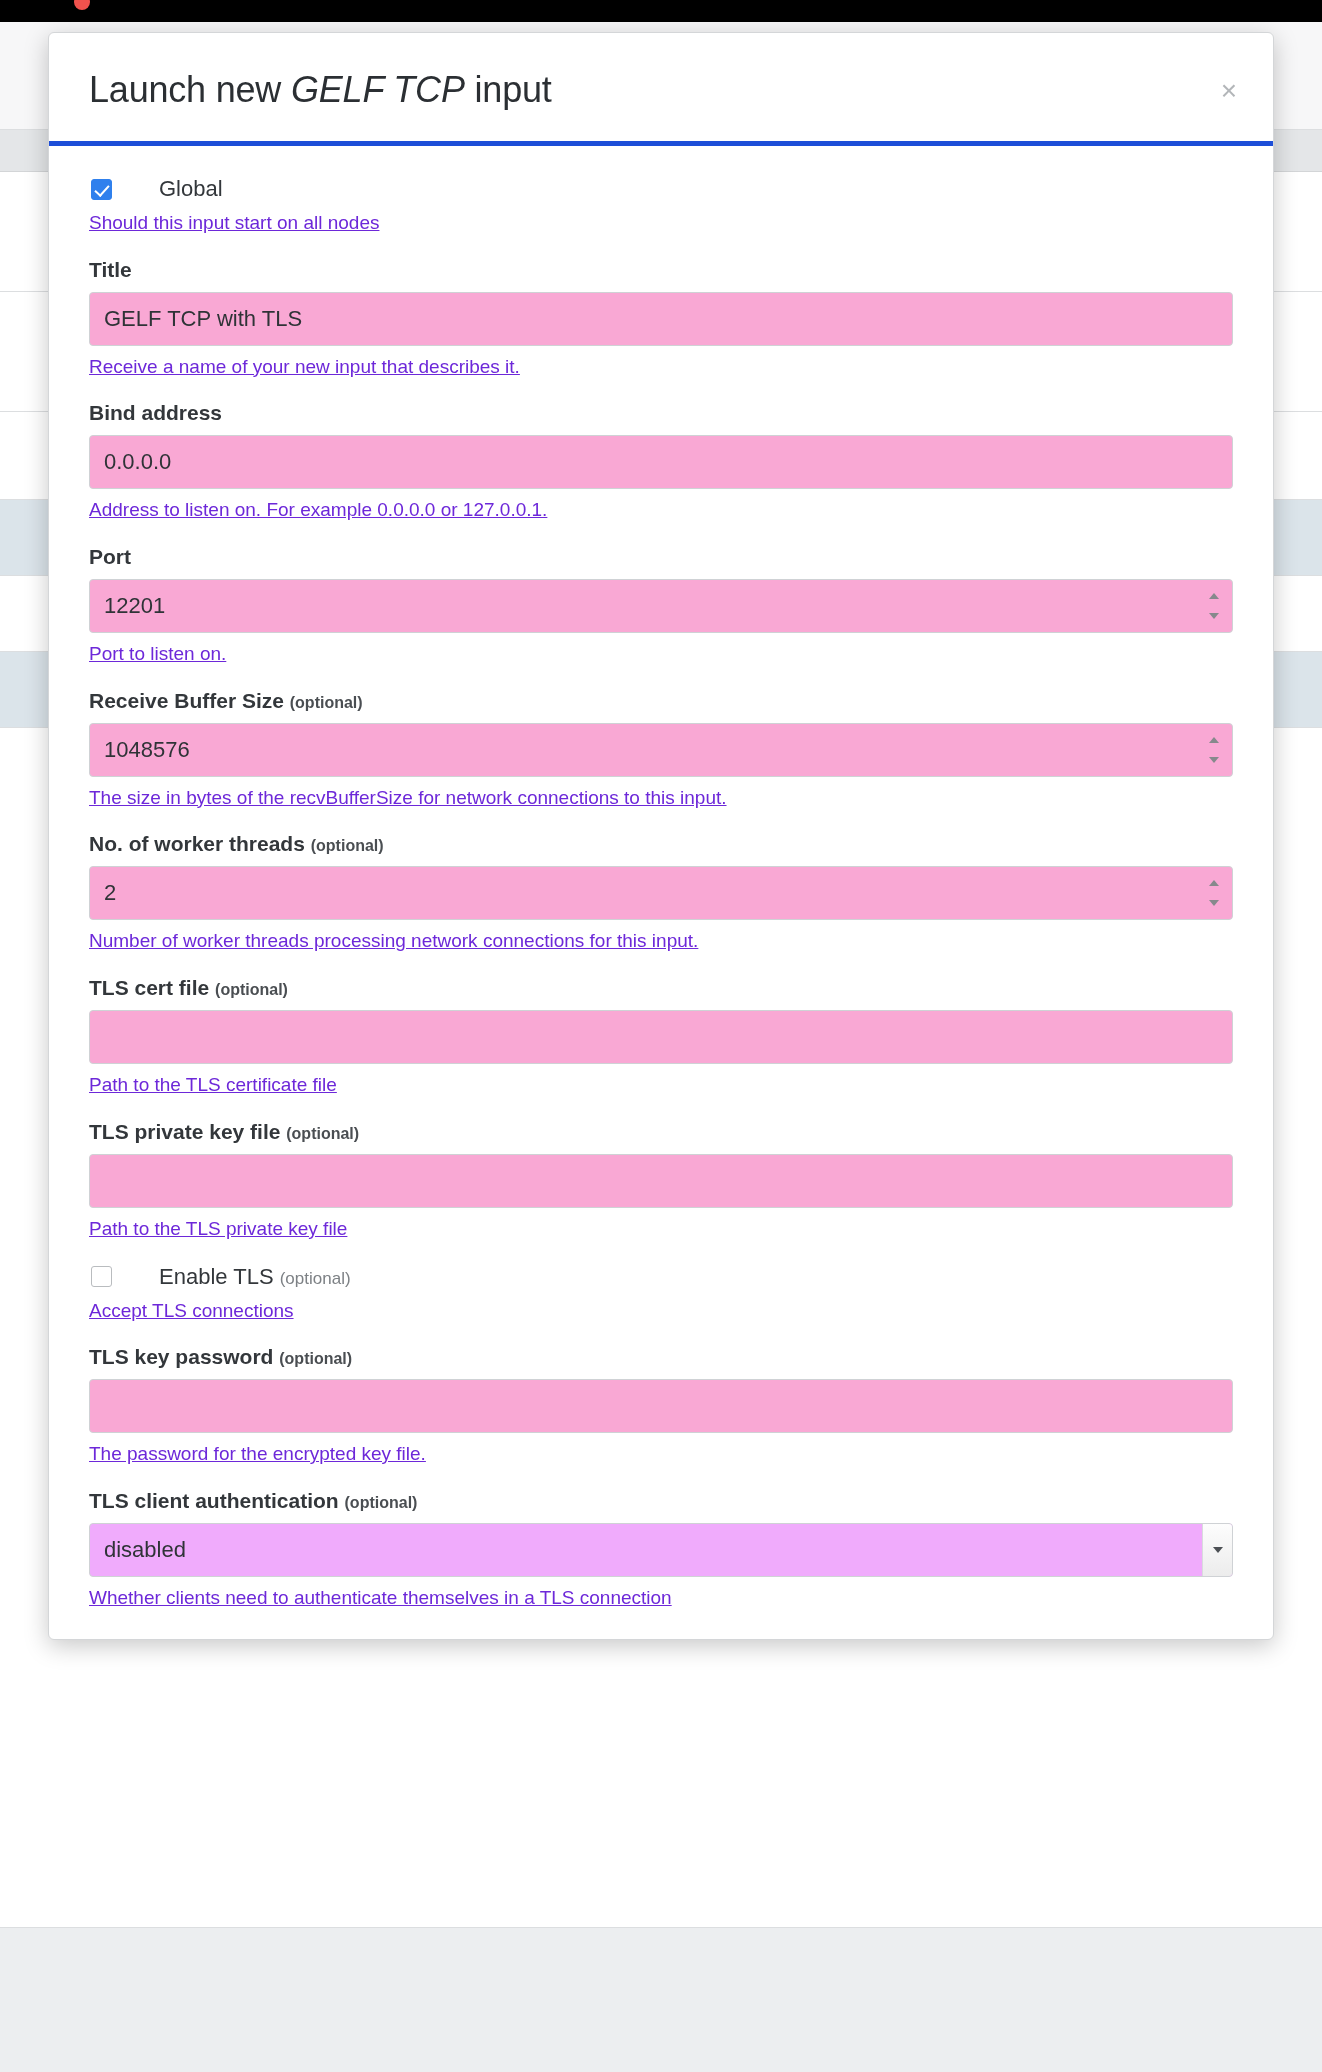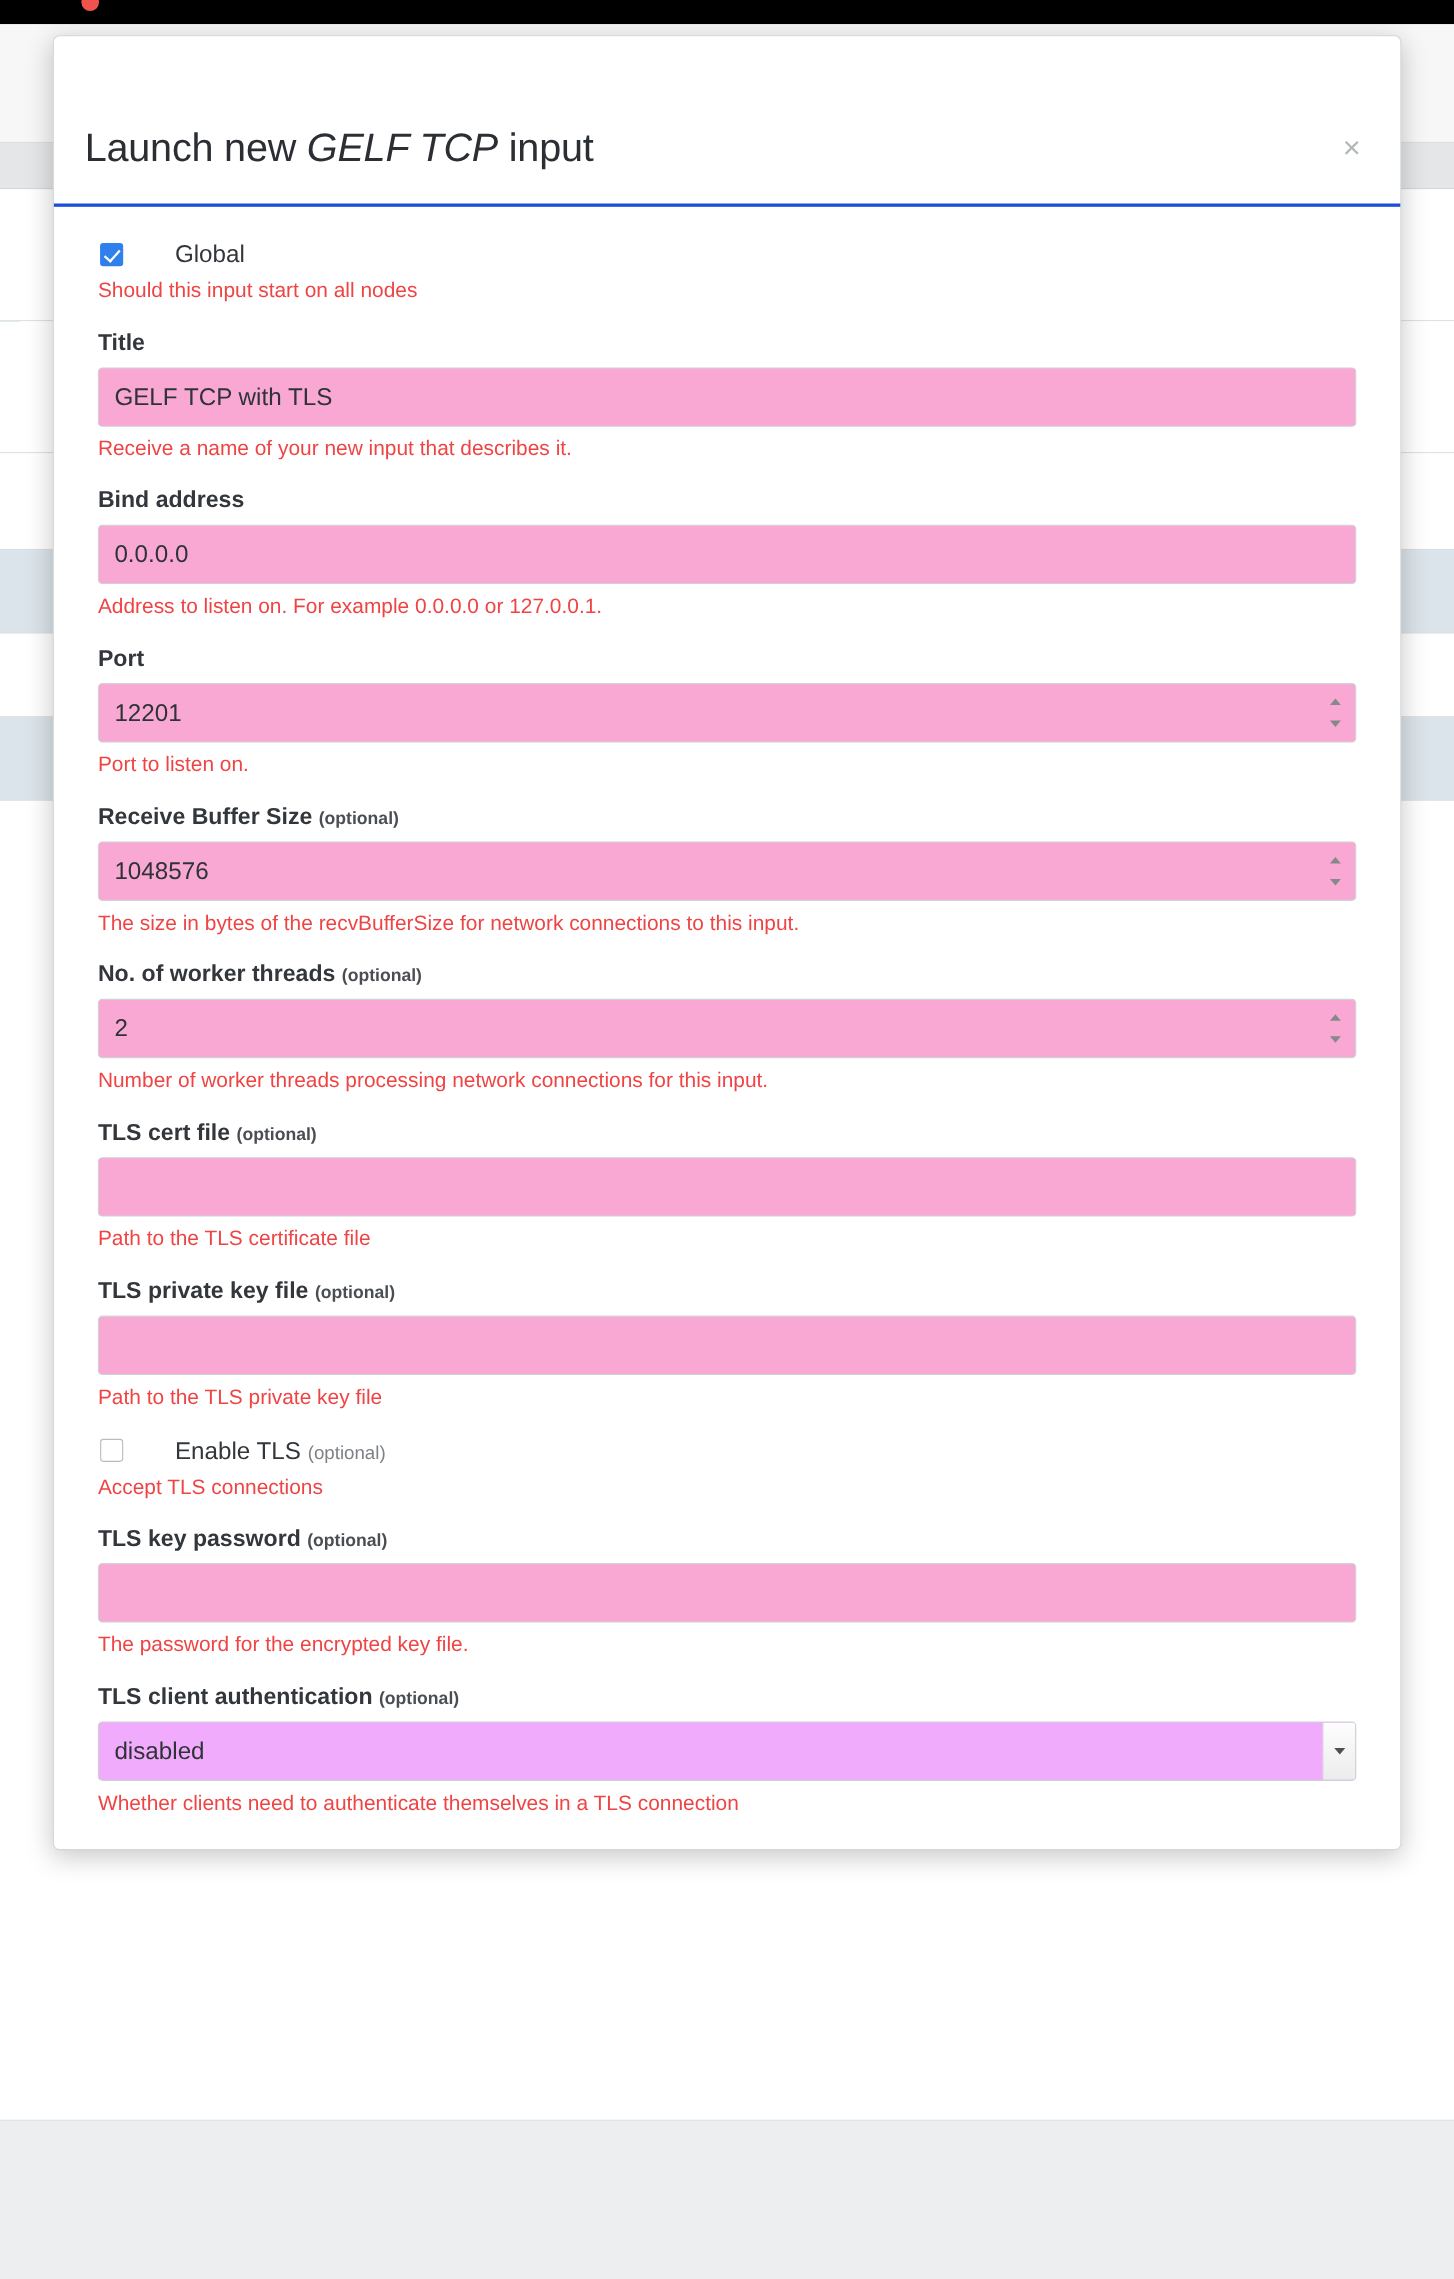--- a/index.html
+++ b/index.html
@@ -70,23 +70,22 @@
     left: 48px;
     top: 32px;
     width: 1226px;
     background: #ffffff;
     border: 1px solid #d4d6d8;
     border-radius: 6px;
     box-shadow: 0 6px 24px rgba(0,0,0,0.22);
   }
   .modal-header {
     position: relative;
-    padding: 36px 40px 30px 28px;
-    border-bottom: 3px solid #1d4ed8;
-    margin-top: 44px;
+    padding: 36px 40px 30px 40px;
+    border-bottom: 5px solid #1d4ed8;
   }
   .modal-title {
     margin: 0;
     font-size: 36px;
     font-weight: 400;
     color: #2b2f33;
     letter-spacing: -0.2px;
   }
   .modal-title em {
     font-style: italic;
@@ -154,23 +153,24 @@
     display: block;
     width: 0; height: 0;
     border-left: 5px solid transparent;
     border-right: 5px solid transparent;
   }
   .spinner i.up { border-bottom: 6px solid #86898c; }
   .spinner i.down { border-top: 6px solid #86898c; }
   .help-text {
     display: block;
     font-size: 19px;
-    color: #ef4444;
+    color: #6d28d9;
     margin: 9px 0 22px 0;
     line-height: 1.3;
+    text-decoration: underline;
   }
   .checkbox-row {
     display: flex;
     align-items: center;
     margin: 0 0 0 0;
     gap: 34px;
   }
   .cb {
     appearance: none;
     -webkit-appearance: none;

